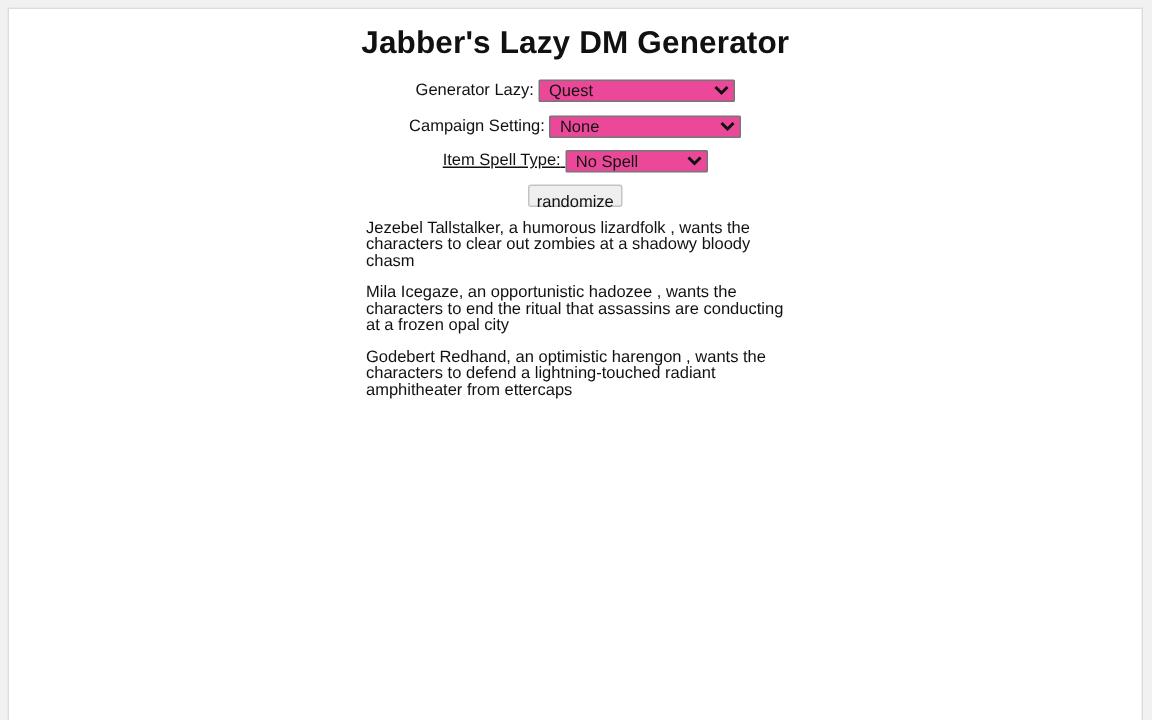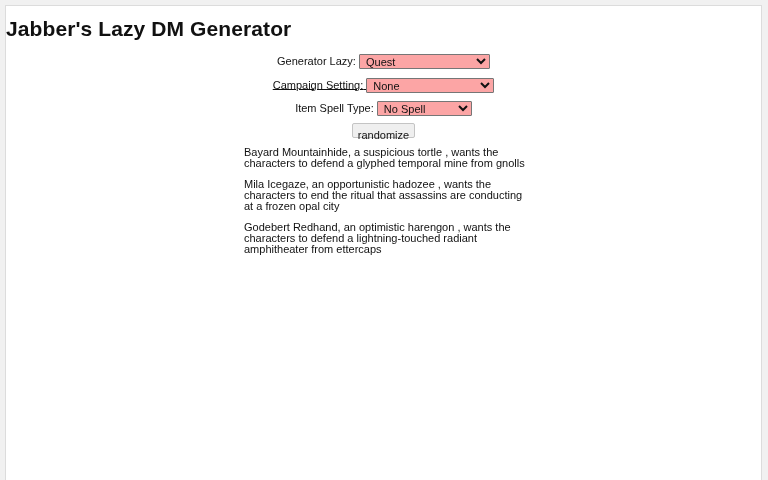--- a/index.html
+++ b/index.html
@@ -22,20 +22,21 @@
       border-bottom: none;
       box-sizing: border-box;
       overflow: hidden;
     }
     h1 {
       margin: 0;
       position: absolute;
       top: 11px;
       left: 0;
       right: 0;
+      text-align: center;
       font-size: 21px;
       font-weight: bold;
       color: #111;
       letter-spacing: 0.1px;
     }
     .field-row {
       position: absolute;
       left: 0;
       right: 0;
       text-align: center;
@@ -45,30 +46,30 @@
       line-height: 16px;
     }
     .field-row label { vertical-align: middle; }
     .field-row select {
       font-family: "Liberation Sans", sans-serif;
       font-size: 11px;
       height: 15px;
       padding: 0 2px;
       border: 1px solid #767676;
       border-radius: 1px;
-      background: #fca5a5;
+      background: #ec4899;
       color: #111;
       vertical-align: middle;
       box-sizing: border-box;
     }
     #row-gen { top: 46px; }
     #row-gen select { width: 131px; }
-    #row-camp { top: 70px; text-decoration: underline; }
+    #row-camp { top: 70px; }
     #row-camp select { width: 128px; }
-    #row-spell { top: 93px; }
+    #row-spell { top: 93px; text-decoration: underline; }
     #row-spell select { width: 95px; }
     .btn-row {
       position: absolute;
       top: 117px;
       left: 0;
       right: 0;
       text-align: center;
     }
     .btn-row button {
       font-family: "Liberation Sans", sans-serif;
@@ -119,18 +120,18 @@
     <select>
       <option>No Spell</option>
     </select>
   </div>
 
   <div class="btn-row">
     <button>randomize</button>
   </div>
 
   <div class="quests">
-    <p class="quest">Bayard Mountainhide, a suspicious tortle , wants the characters to defend a glyphed temporal mine from gnolls</p>
+    <p class="quest">Jezebel Tallstalker, a humorous lizardfolk , wants the characters to clear out zombies at a shadowy bloody chasm</p>
     <p class="quest">Mila Icegaze, an opportunistic hadozee , wants the characters to end the ritual that assassins are conducting at a frozen opal city</p>
     <p class="quest">Godebert Redhand, an optimistic harengon , wants the characters to defend a lightning-touched radiant amphitheater from ettercaps</p>
 
   </div>
 </div>
 
 </body></html>

